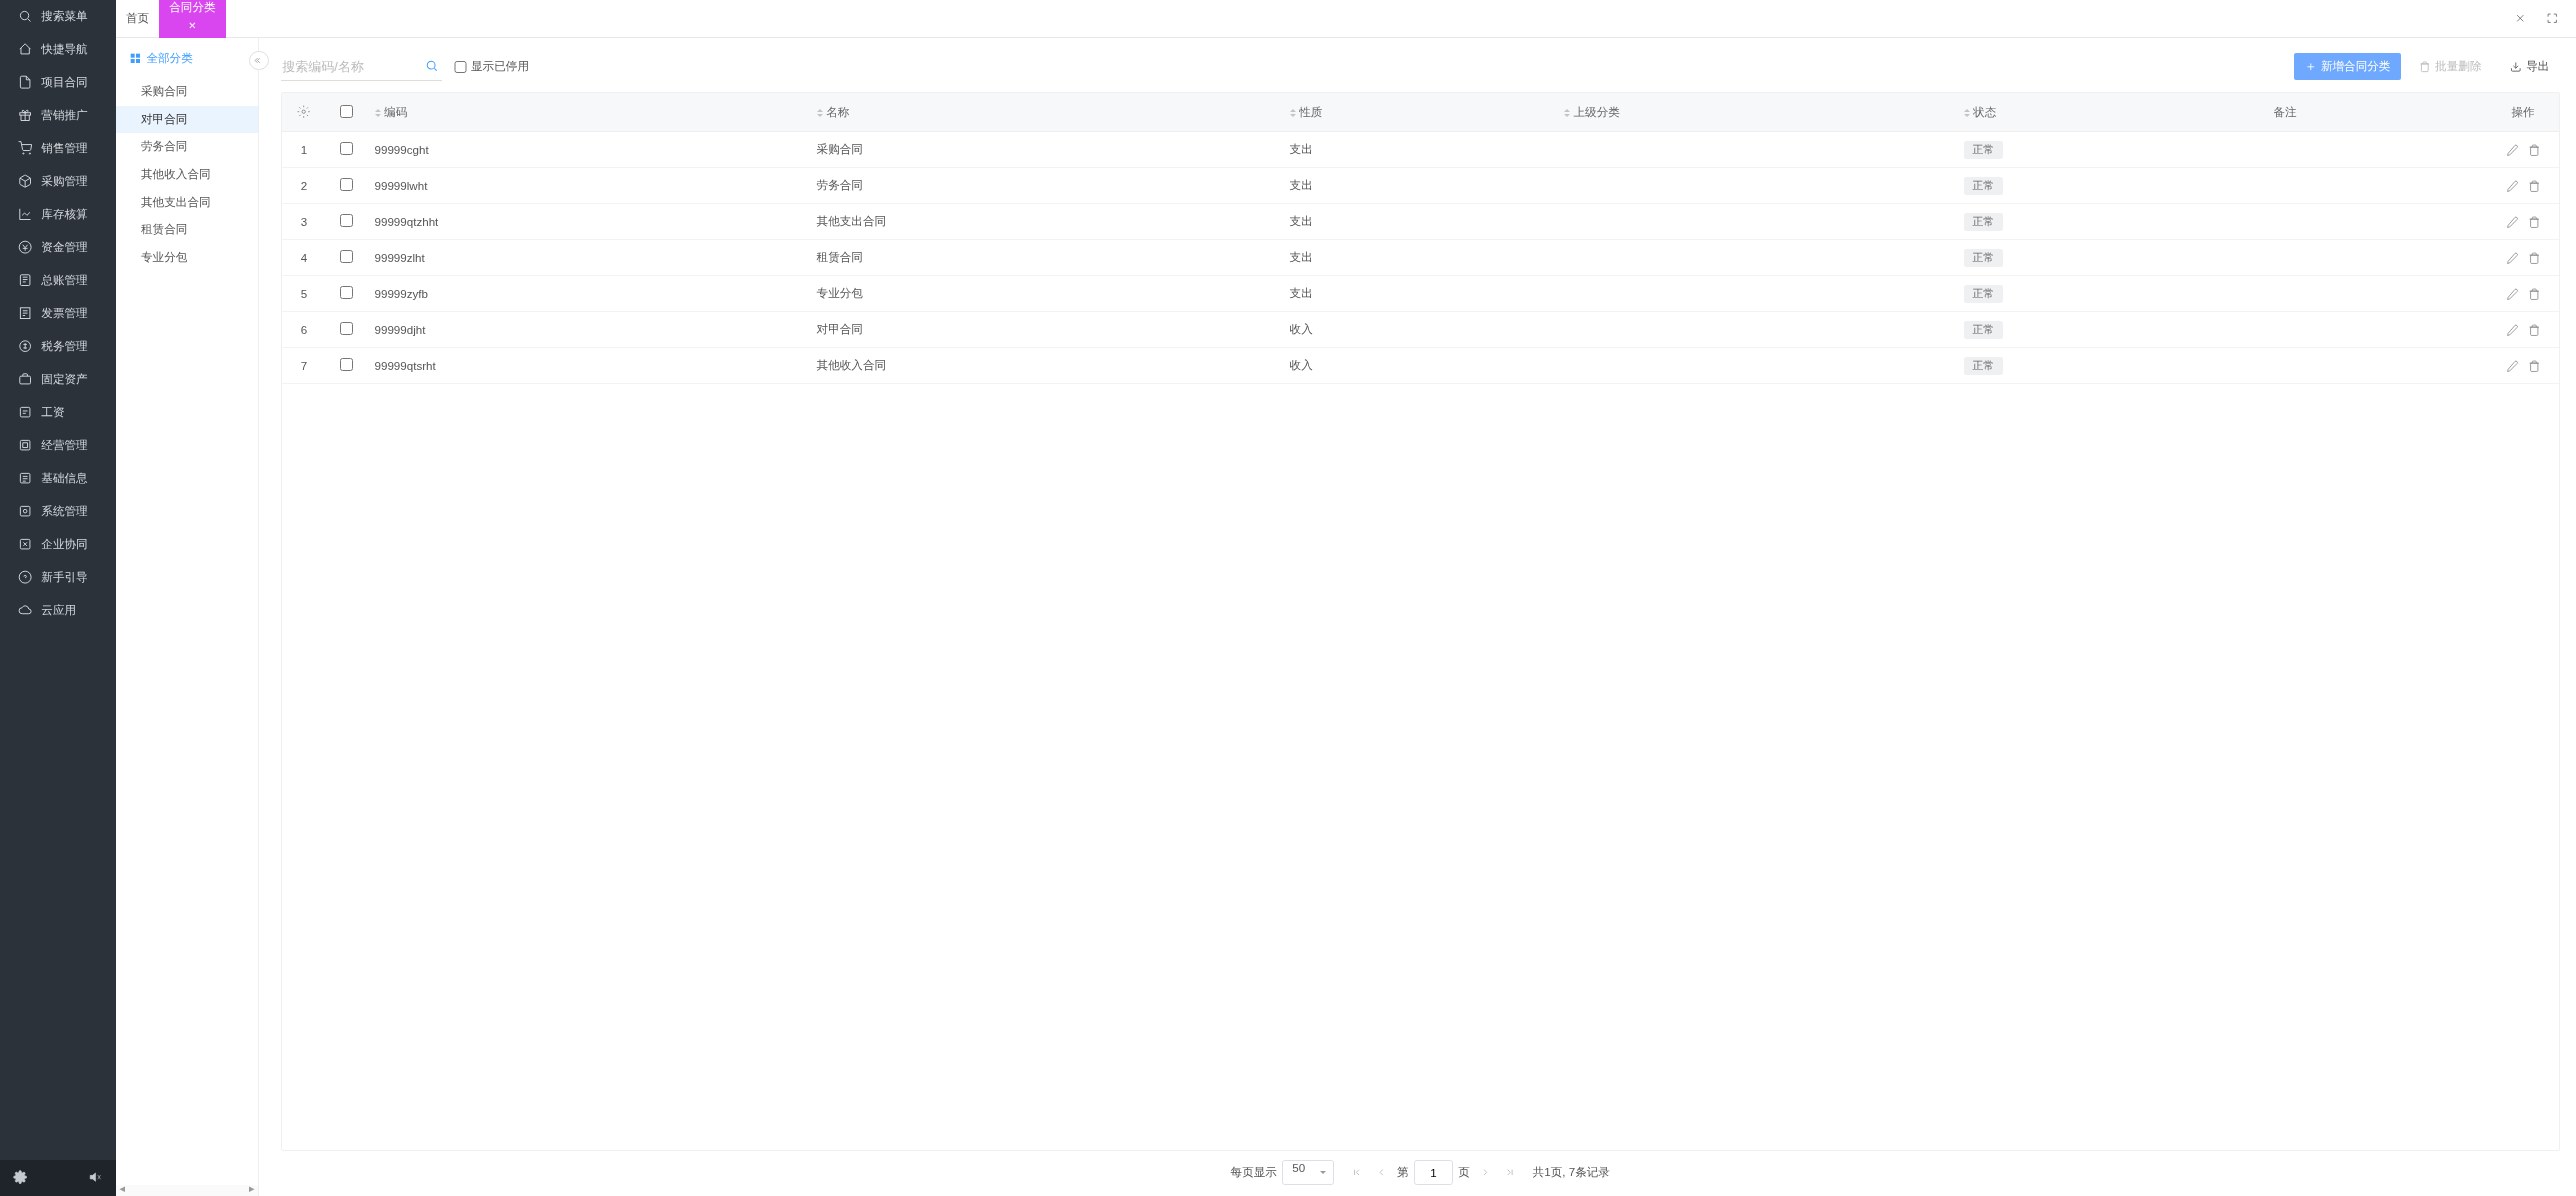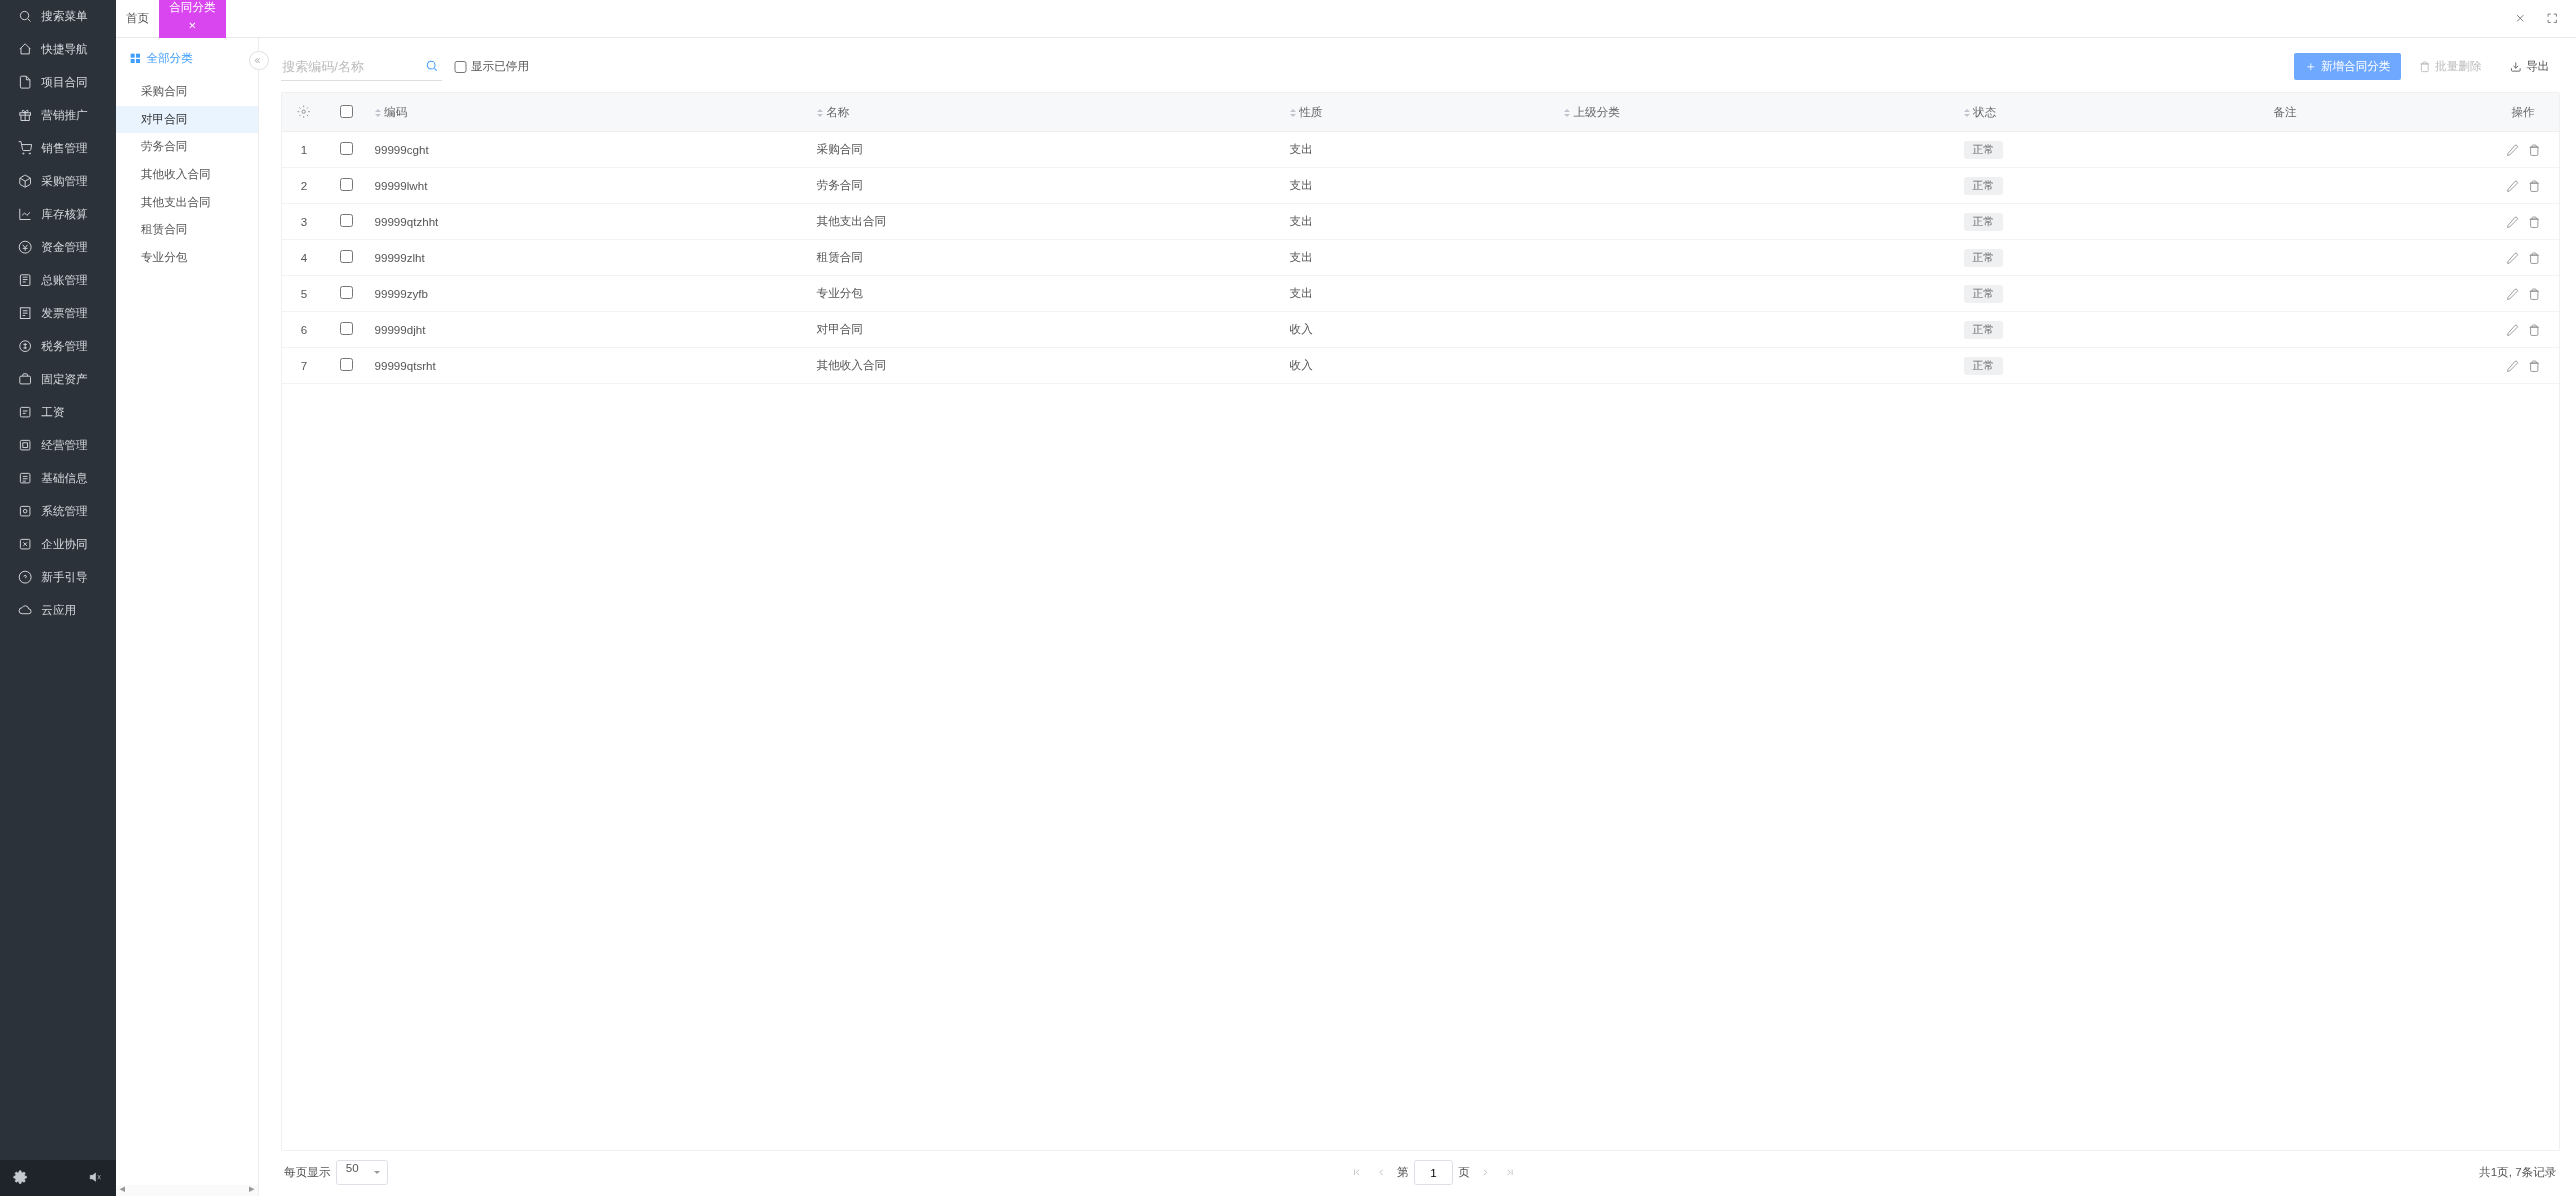--- a/index.html
+++ b/index.html
@@ -73,21 +73,21 @@
 .th-sort::after { content: ""; border: 3.6px solid transparent; border-top-color: #c0c4cc; }
 .col-idx { width: 45px; text-align: center; }
 .col-chk { width: 39px; text-align: center; }
 .col-ops { width: 72px; text-align: center; }
 .badge { display: inline-block; background: #eef0f2; color: #666; padding: 1.8px 9px; border-radius: 2.7px; font-size: 10.7px; }
 .row-ops { display: flex; gap: 9px; justify-content: center; }
 .row-ops svg { width: 12.5px; height: 12.5px; stroke: #888; fill: none; stroke-width: 1.6; cursor: pointer; }
 .gear-th svg { width: 13.4px; height: 13.4px; stroke: #888; fill: none; stroke-width: 1.6; }
 
 
-.pager { display: flex; align-items: center; justify-content: space-between; gap: 12.5px; padding: 9px 3.6px 3.6px; font-size: 11.6px; color: #555; }
+.pager { display: flex; align-items: center; justify-content: center; gap: 12.5px; padding: 9px 3.6px 3.6px; font-size: 11.6px; color: #555; }
 .pager .sel { border: 0.9px solid #dcdfe6; height: 25px; padding: 0 19.7px 0 9px; border-radius: 2.7px; background: #fff; position: relative; cursor: pointer; min-width: 52px; }
 .pager .sel::after { content: ""; position: absolute; right: 7.2px; top: 9.8px; border: 3.6px solid transparent; border-top-color: #999; }
 .pager .pginput { width: 39px; height: 25px; border: 0.9px solid #dcdfe6; border-radius: 2.7px; text-align: center; font-size: 11.6px; }
 .pager .navbtn { width: 19.7px; height: 19.7px; display: inline-flex; align-items: center; justify-content: center; cursor: pointer; color: #bbb; }
 .pager .navbtn svg { width: 10.7px; height: 10.7px; stroke: currentColor; fill: none; stroke-width: 2; }
 .pager .group { display: flex; align-items: center; gap: 5.4px; }
 </style>
 </head>
 <body>
 

